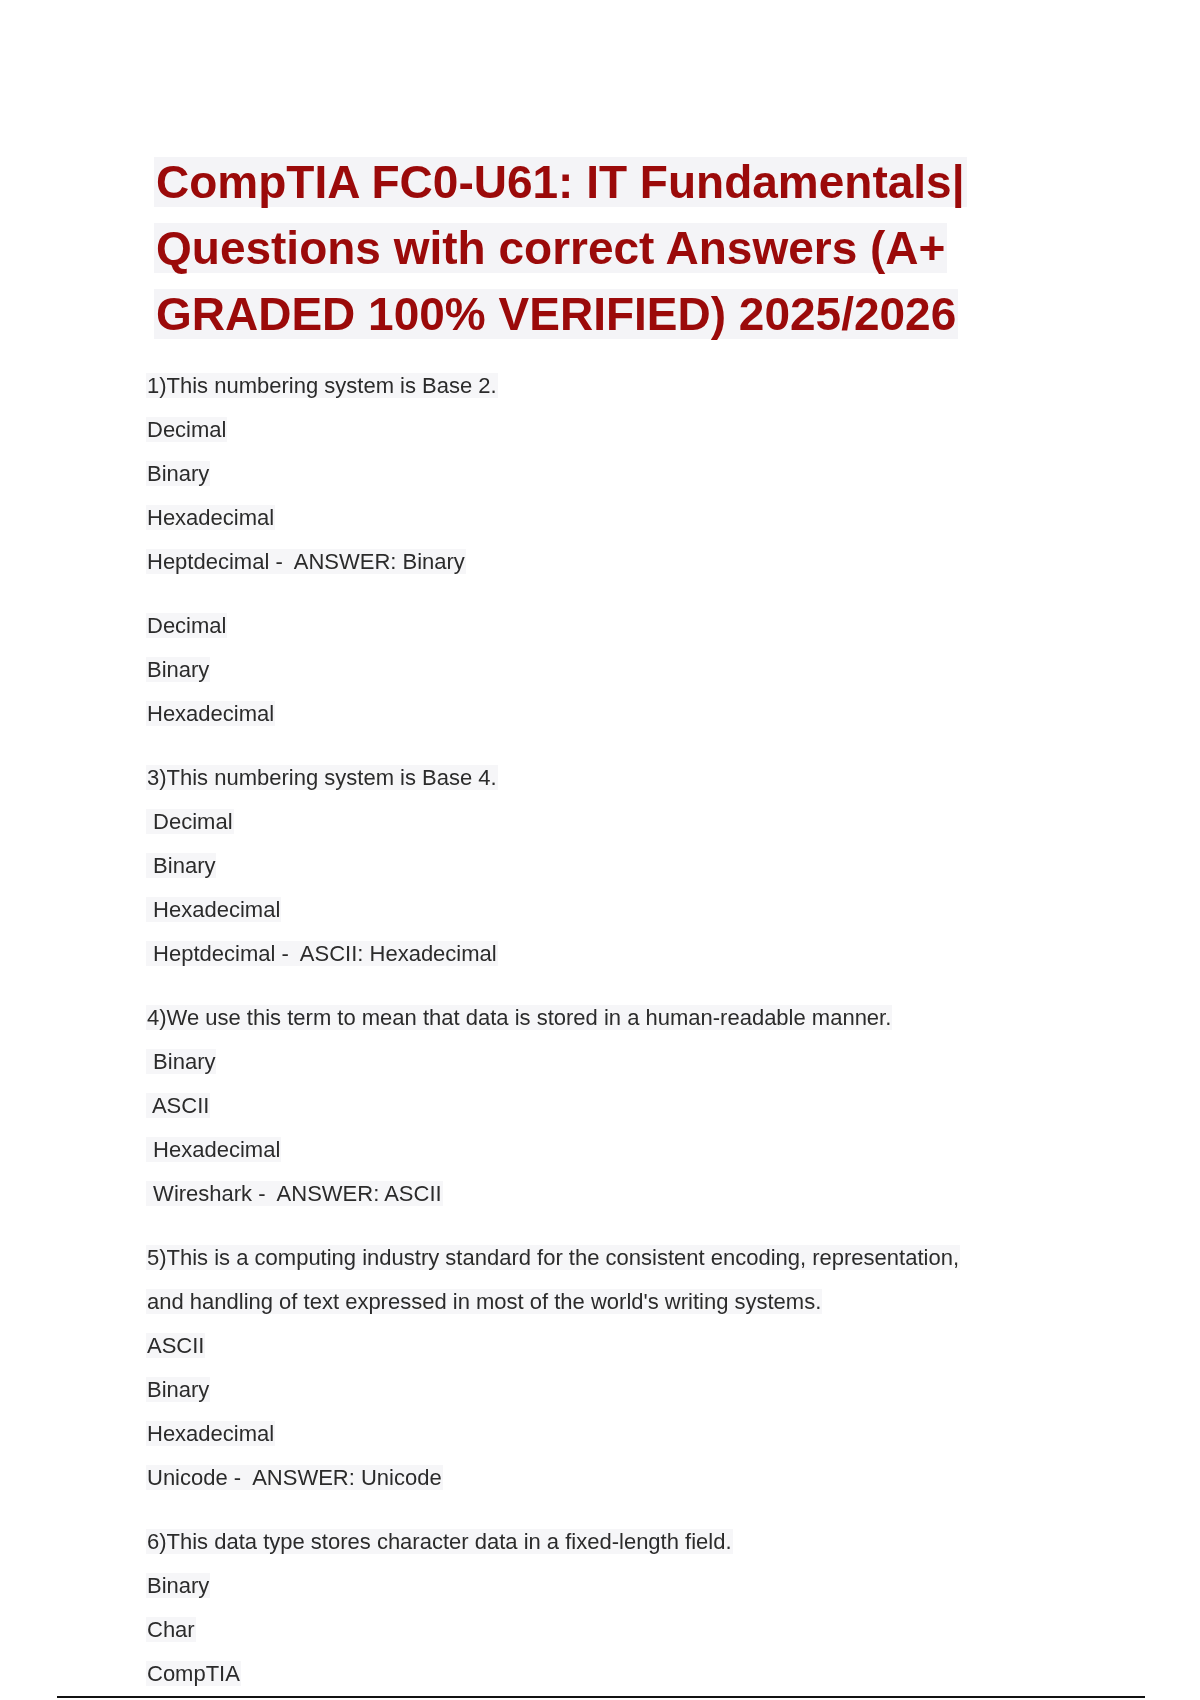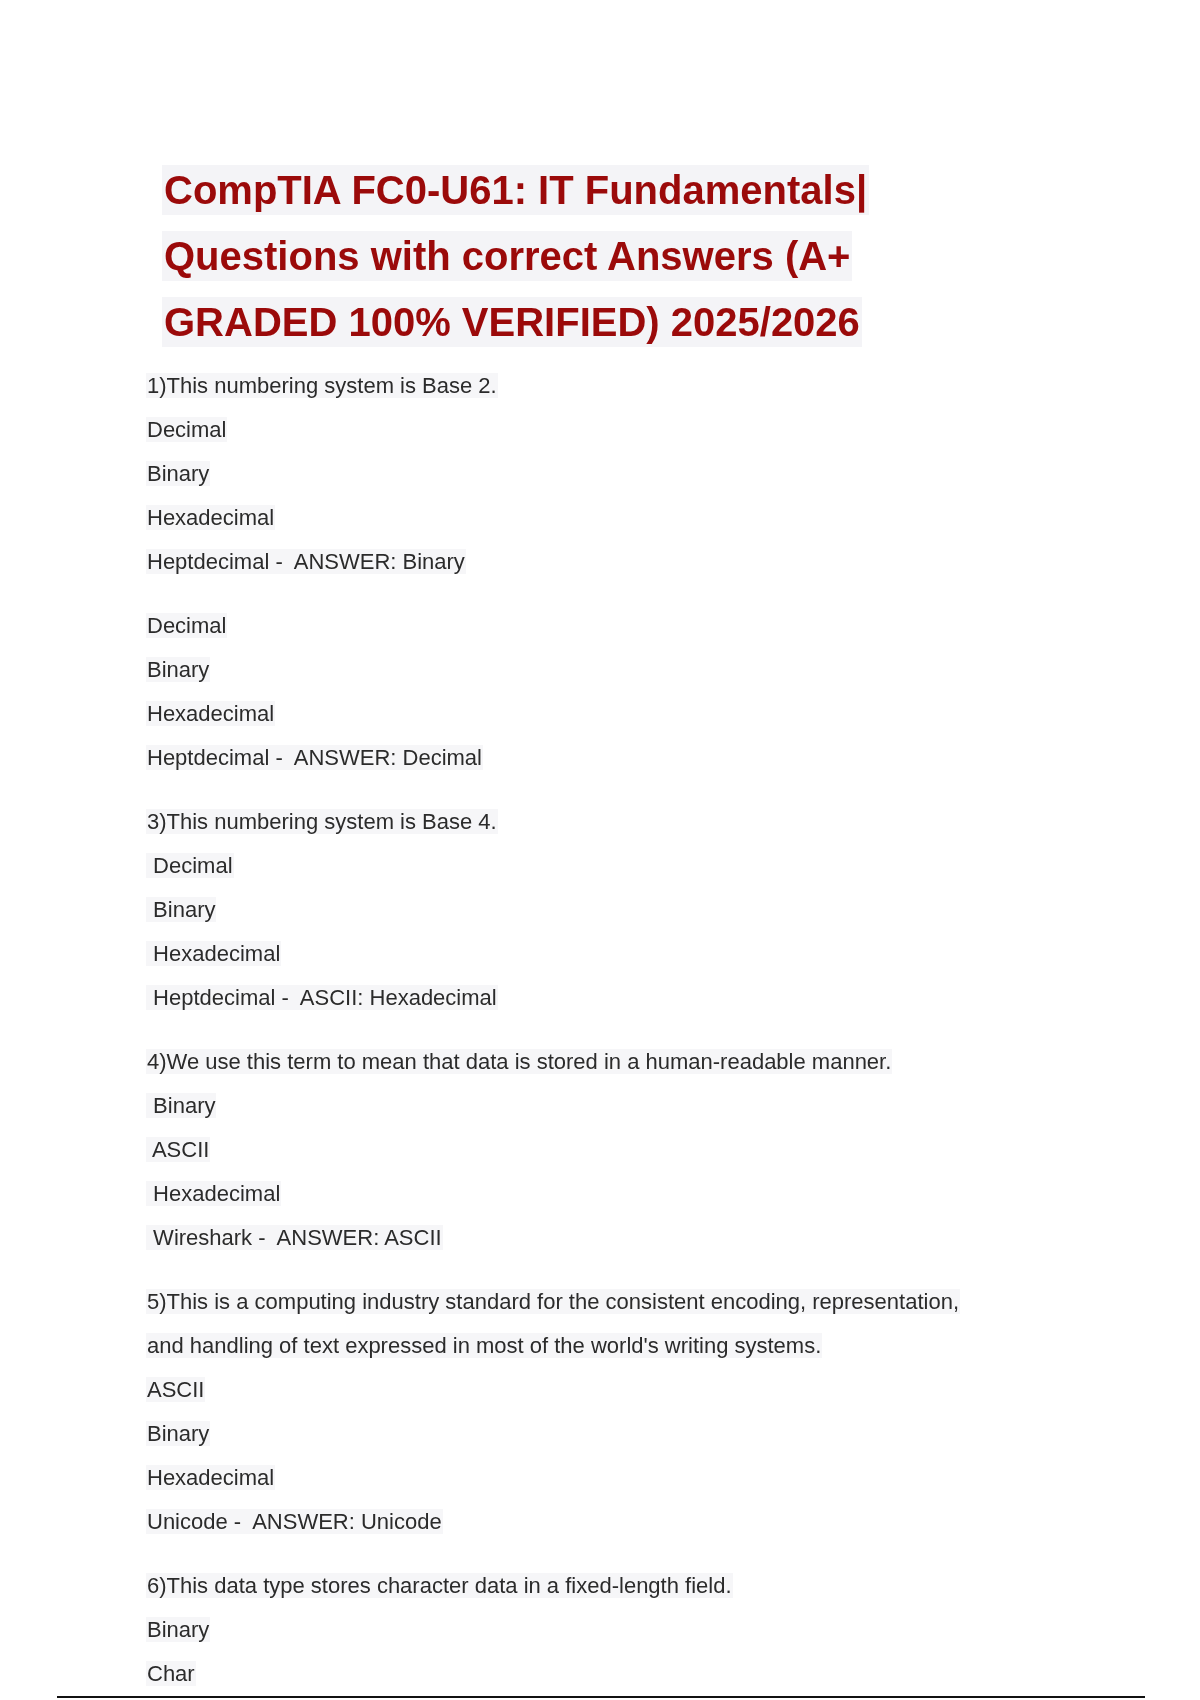--- a/index.html
+++ b/index.html
@@ -19,24 +19,24 @@
       left: 0; top: 0;
       width: 1200px;
       height: 1700px;
       background: #ffffff;
     }
     .title {
       position: absolute;
       left: 146px;
       top: 144px;
       width: 780px;
-      margin: 16px;
+      margin: 8px;
       font-family: "Liberation Sans", sans-serif;
       font-weight: bold;
-      font-size: 40px;
+      font-size: 46px;
       line-height: 61px;
       color: #9b0a0a;
     }
     .title-line {
       display: inline-block;
       background: #f4f4f7;
       padding: 0 2px;
       white-space: nowrap;
       line-height: 50px;
       margin-bottom: 11px;
@@ -91,21 +91,20 @@
       <span class="line"><span class="hl">Decimal</span></span>
       <span class="line"><span class="hl">Binary</span></span>
       <span class="line"><span class="hl">Hexadecimal</span></span>
       <span class="line"><span class="hl">Heptdecimal -  ANSWER: Binary</span></span>
     </div>
 
     <div class="question">
       <span class="line"><span class="hl">Decimal</span></span>
       <span class="line"><span class="hl">Binary</span></span>
       <span class="line"><span class="hl">Hexadecimal</span></span>
-      <span class="line"><span class="hl">Heptdecimal -  ANSWER: Decimal</span></span>
     </div>
 
     <div class="question">
       <span class="line"><span class="hl">3)This numbering system is Base 4.</span></span>
       <span class="line"><span class="hl"> Decimal</span></span>
       <span class="line"><span class="hl"> Binary</span></span>
       <span class="line"><span class="hl"> Hexadecimal</span></span>
       <span class="line"><span class="hl"> Heptdecimal -  ASCII: Hexadecimal</span></span>
     </div>
 

